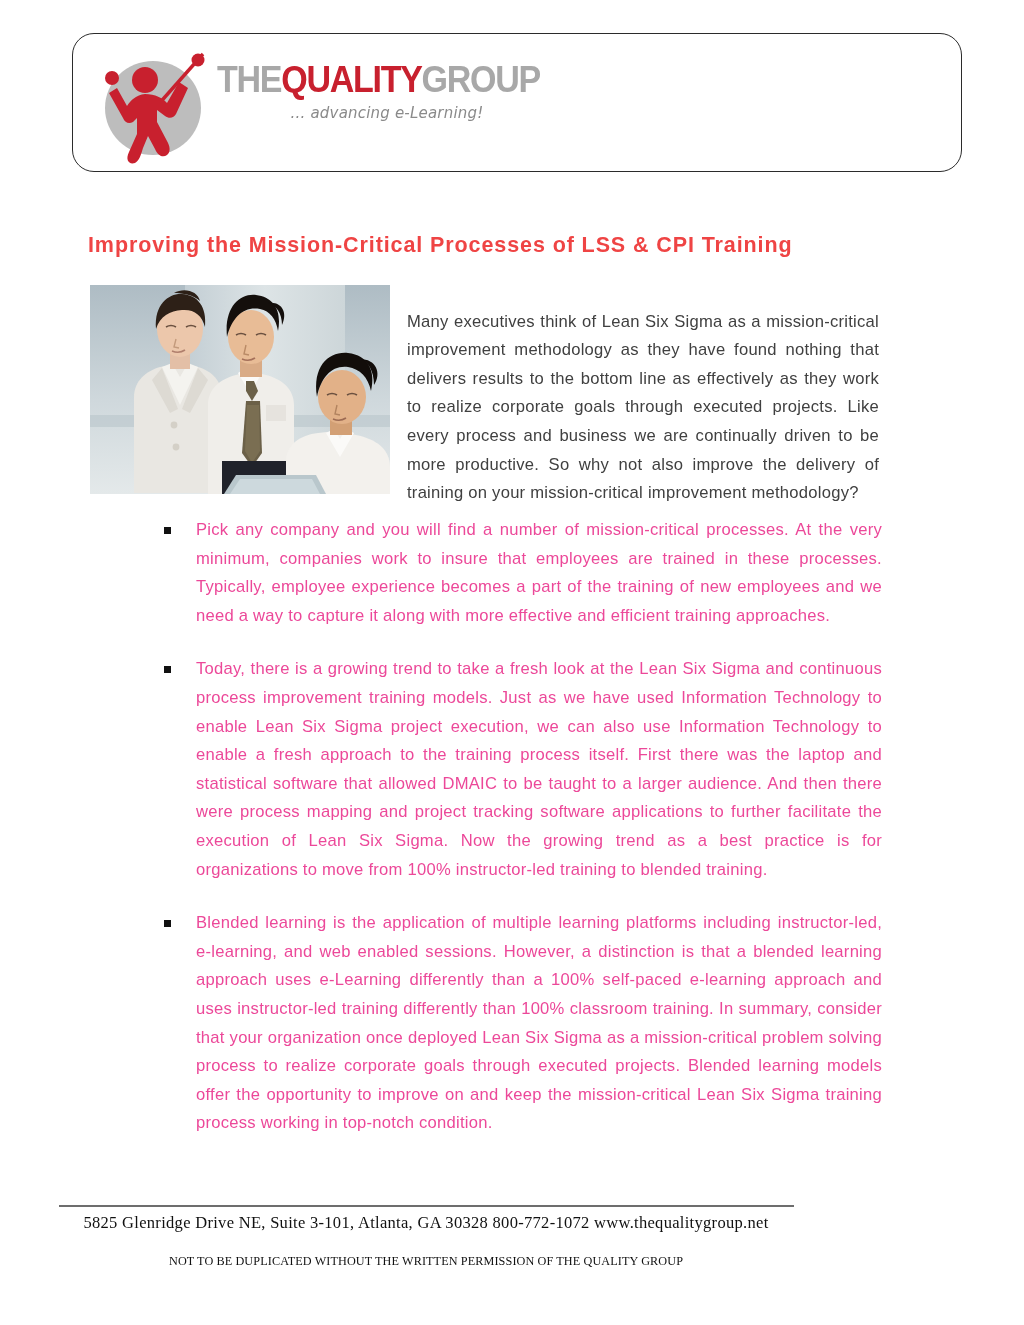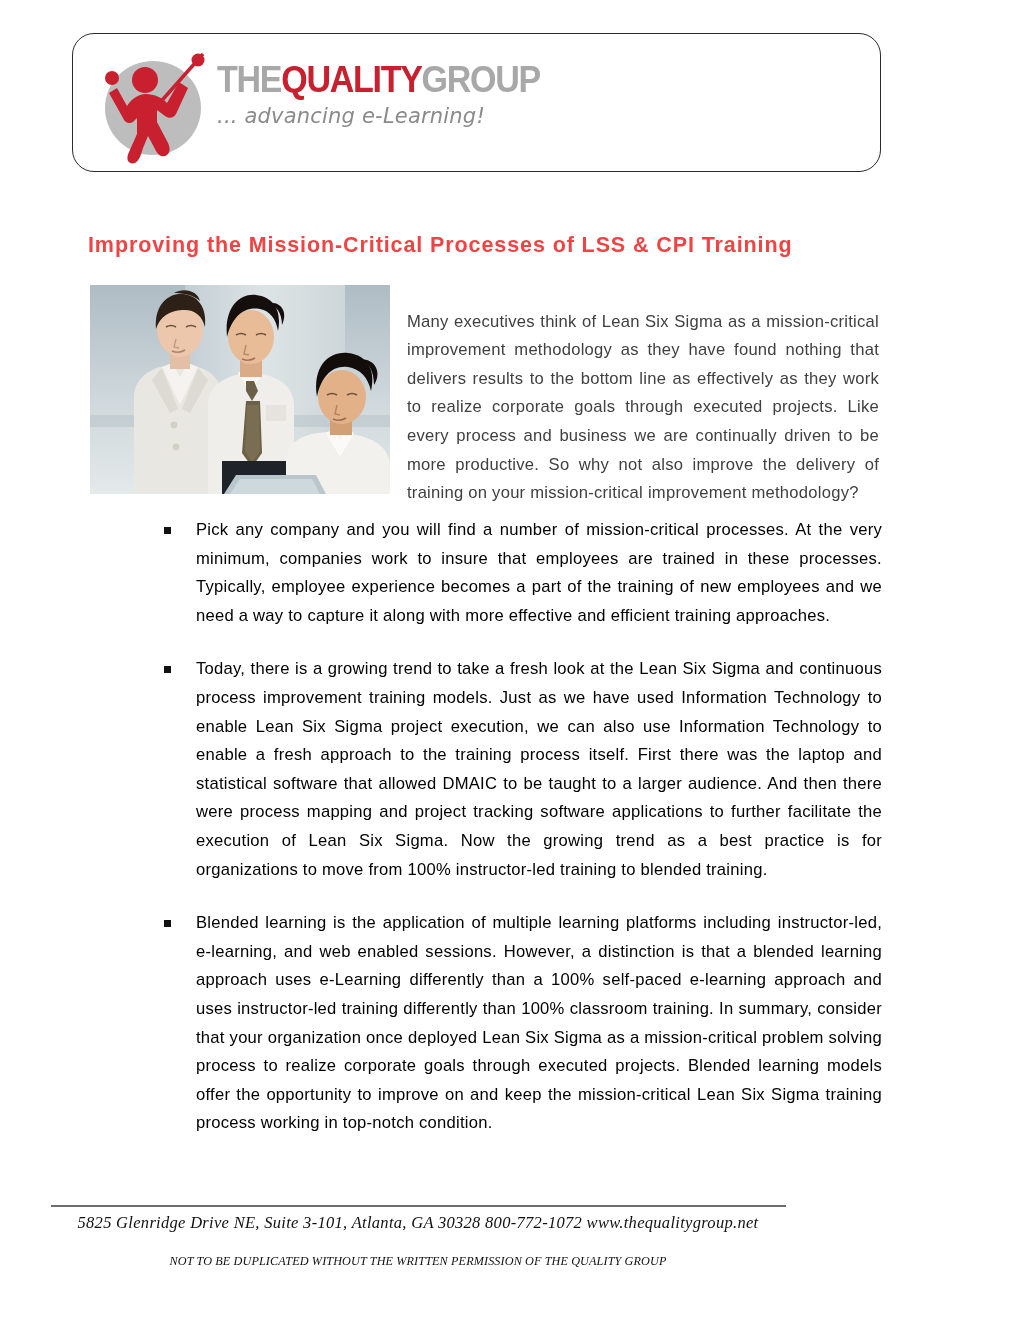--- a/index.html
+++ b/index.html
@@ -21,21 +21,21 @@
     position: absolute;
     inset: 0;
     background: #ffffff;
   }
 
   
   .header-box {
     position: absolute;
     left: 72px;
     top: 33px;
-    width: 809px;
+    width: 890px;
     height: 139px;
     border: 1.6px solid #2b2b2b;
     border-radius: 22px;
     background: #ffffff;
     box-sizing: border-box;
   }
 
   .logo-wrap {
     position: absolute;
     left: 22px;
@@ -70,24 +70,25 @@
     transform-origin: left center;
   }
   .logo-the   { color: #a8a8a8; }
   .logo-qual  { color: #c8202e; }
   .logo-group { color: #a8a8a8; }
 
   .logo-tagline {
     margin-top: 4px;
     font-family: "DejaVu Sans", sans-serif;
     font-style: italic;
-    font-size: 21px;
+    font-size: 15px;
     letter-spacing: 0.2px;
     color: #8a8a8a;
     white-space: nowrap;
+    text-align: center;
   }
 
   
   .doc-title {
     position: absolute;
     left: 88px;
     top: 219px;
     width: 850px;
     font-family: "Liberation Sans", sans-serif;
     font-weight: 700;
@@ -129,40 +130,39 @@
     width: 722px;
   }
   .bullet-item {
     position: relative;
     padding-left: 36px;
     margin-bottom: 25px;
     font-size: 16.6px;
     line-height: 28.6px;
     text-align: justify;
     letter-spacing: 0.25px;
-    color: #000000;
+    color: #ec4899;
   }
   .bullet-item:last-child { margin-bottom: 17px; }
   .bullet-mark {
     position: absolute;
     left: 4px;
     top: 11px;
     width: 7px;
     height: 7px;
     background: #111111;
   }
 
   
   .footer {
     position: absolute;
-    left: 4px;
+    left: 12px;
     top: 1205px;
     width: 828px;
     text-align: center;
-    font-style: italic;
   }
   .footer-rule {
     width: 735px;
     height: 2px;
     background: #6d6d6d;
     margin: 0 auto 6px auto;
   }
   .footer-line1 {
     font-family: "Liberation Serif", serif;
     font-size: 16.5px;

